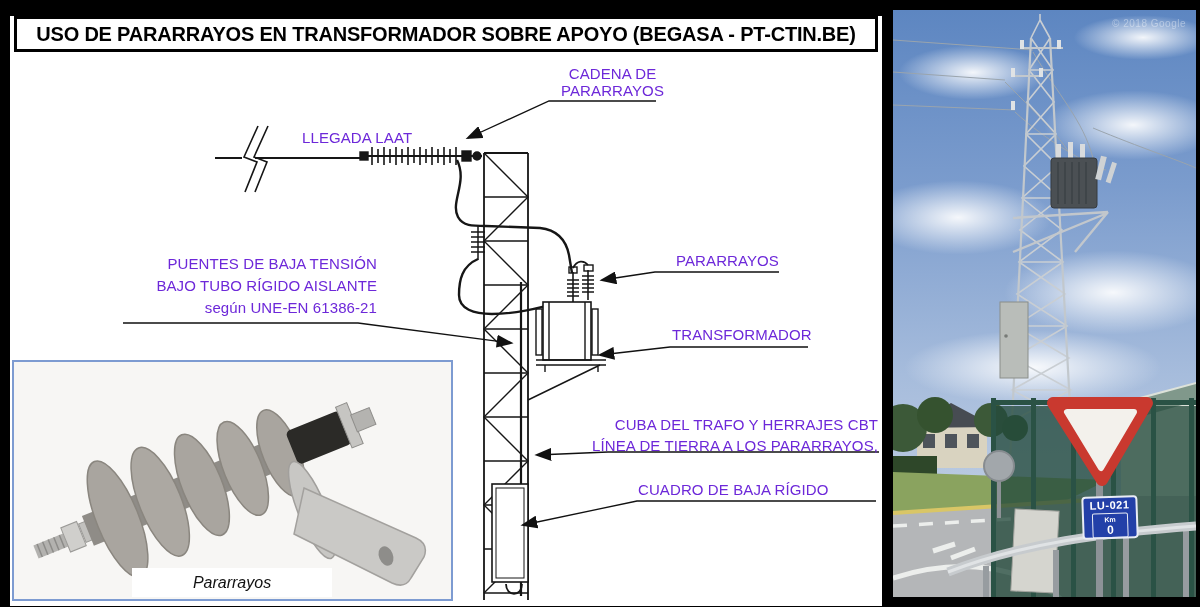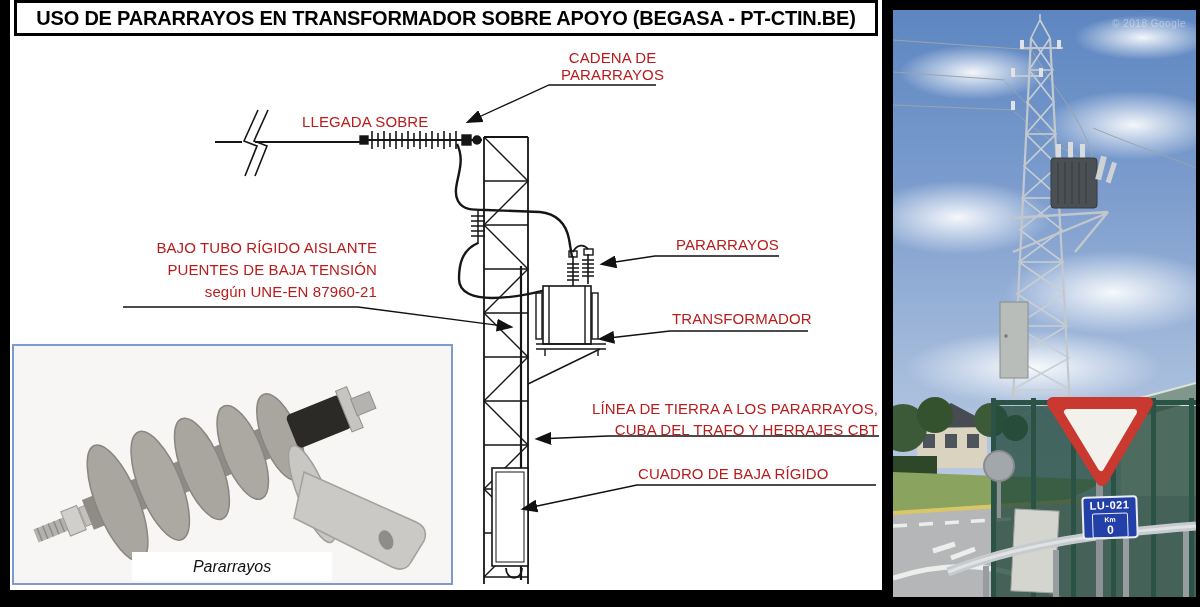--- a/index.html
+++ b/index.html
@@ -2,32 +2,32 @@
 <html><head>
 <meta charset="utf-8">
 <style>
   html,body{margin:0;padding:0;}
   body{
     width:1200px;height:607px;position:relative;background:#000;
     font-family:"Liberation Sans",sans-serif;overflow:hidden;
   }
   
   .left-panel{
-    position:absolute;left:10px;top:0;width:872px;height:590px;
+    position:absolute;left:10px;top:16px;width:872px;height:590px;
     background:#ffffff;
   }
   .title-box{
     position:absolute;left:4px;top:0;width:858px;height:30px;
     border:3px solid #000;background:#fff;
     display:flex;align-items:center;justify-content:center;
     font-size:20px;font-weight:bold;color:#000;letter-spacing:-0.2px;white-space:nowrap;
   }
   .title-box .em{}
   .dg-label{
-    position:absolute;color:#b91c1c;font-size:15px;line-height:17px;
+    position:absolute;color:#6d28d9;font-size:15px;line-height:17px;
     white-space:nowrap;letter-spacing:0.1px;
   }
   .dg-center{text-align:center;}
   .dg-right{text-align:right;}
   .diagram-svg{position:absolute;left:0;top:0;}
   
   .inset{
     position:absolute;left:2px;top:344px;width:441px;height:241px;
     background:#f7f6f4;border:2px solid #7d9bd1;box-sizing:border-box;overflow:hidden;
   }
@@ -144,31 +144,31 @@
   <div class="title-box">
     <span>USO DE PARARRAYOS EN TRANSFORMADOR SOBRE APOYO (</span>
       <span class="em">BEGASA - PT-CTIN.BE</span>
       <span>)</span>
   </div>
 
   <div class="dg-label dg-center" style="left:535px;top:49px;width:135px;">
     <div>CADENA DE</div>
     <div>PARARRAYOS</div>
   </div>
-  <div class="dg-label" style="left:292px;top:113px;">LLEGADA SOBRE</div>
+  <div class="dg-label" style="left:292px;top:113px;">LLEGADA LAAT</div>
   <div class="dg-label dg-right" style="left:105px;top:237px;width:262px;line-height:22px;">
+    <div>PUENTES DE BAJA TENSIÓN</div>
     <div>BAJO TUBO RÍGIDO AISLANTE</div>
-    <div>PUENTES DE BAJA TENSIÓN</div>
-    <div>según UNE-EN 87960-21</div>
+    <div>según UNE-EN 61386-21</div>
   </div>
   <div class="dg-label" style="left:666px;top:236px;">PARARRAYOS</div>
   <div class="dg-label" style="left:662px;top:310px;">TRANSFORMADOR</div>
   <div class="dg-label dg-right" style="left:568px;top:398px;width:300px;line-height:21px;">
+    <div>CUBA DEL TRAFO Y HERRAJES CBT</div>
     <div>LÍNEA DE TIERRA A LOS PARARRAYOS,</div>
-    <div>CUBA DEL TRAFO Y HERRAJES CBT</div>
   </div>
   <div class="dg-label" style="left:628px;top:465px;">CUADRO DE BAJA RÍGIDO</div>
 
   <div class="inset">
     <svg width="437" height="237" viewBox="0 0 437 237">
       <g transform="translate(200,118) rotate(-22)">
         <rect x="-192" y="-7" width="32" height="14" fill="#b3b2af"></rect>
         <path d="M-188,-7 V7 M-182,-7 V7 M-176,-7 V7 M-170,-7 V7 M-164,-7 V7" stroke="#8d8c89" stroke-width="1.5"></path>
         <rect x="-160" y="-13" width="17" height="26" fill="#d0cfcc" stroke="#9b9a97"></rect>
         <rect x="-142" y="-10" width="7" height="20" fill="#c2c1be" stroke="#9b9a97"></rect>

